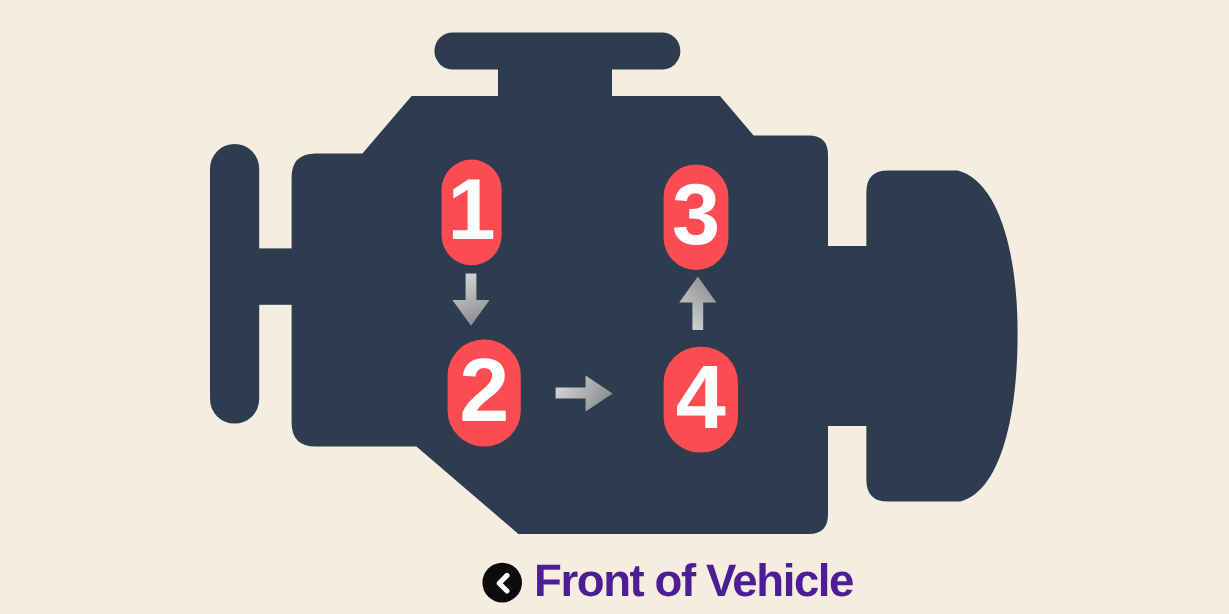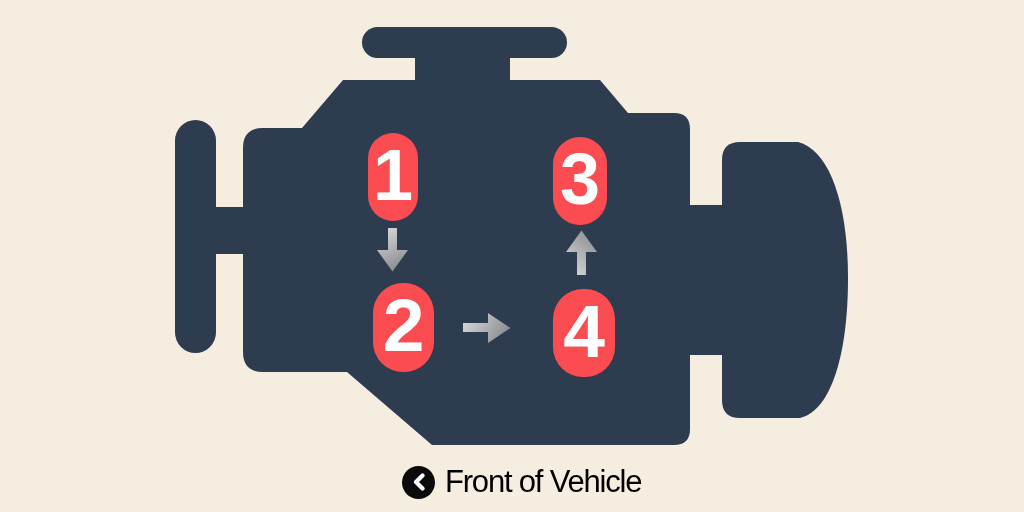--- a/index.html
+++ b/index.html
@@ -49,24 +49,24 @@
     width: 33px;
     height: 33px;
     border-radius: 50%;
     background: #0b0b0b;
     display: flex;
     align-items: center;
     justify-content: center;
     flex: 0 0 auto;
   }
   .front-text {
-    font-size: 31px;
-    font-weight: 400;
+    font-size: 38px;
+    font-weight: 700;
     letter-spacing: -1.2px;
-    color: #000000;
+    color: #4c1d95;
     white-space: nowrap;
   }
 </style>
 </head>
 <body>
 
 <div class="stage">
 
   <svg class="engine-svg" viewBox="0 0 1024 512" xmlns="http://www.w3.org/2000/svg">
     <defs>

